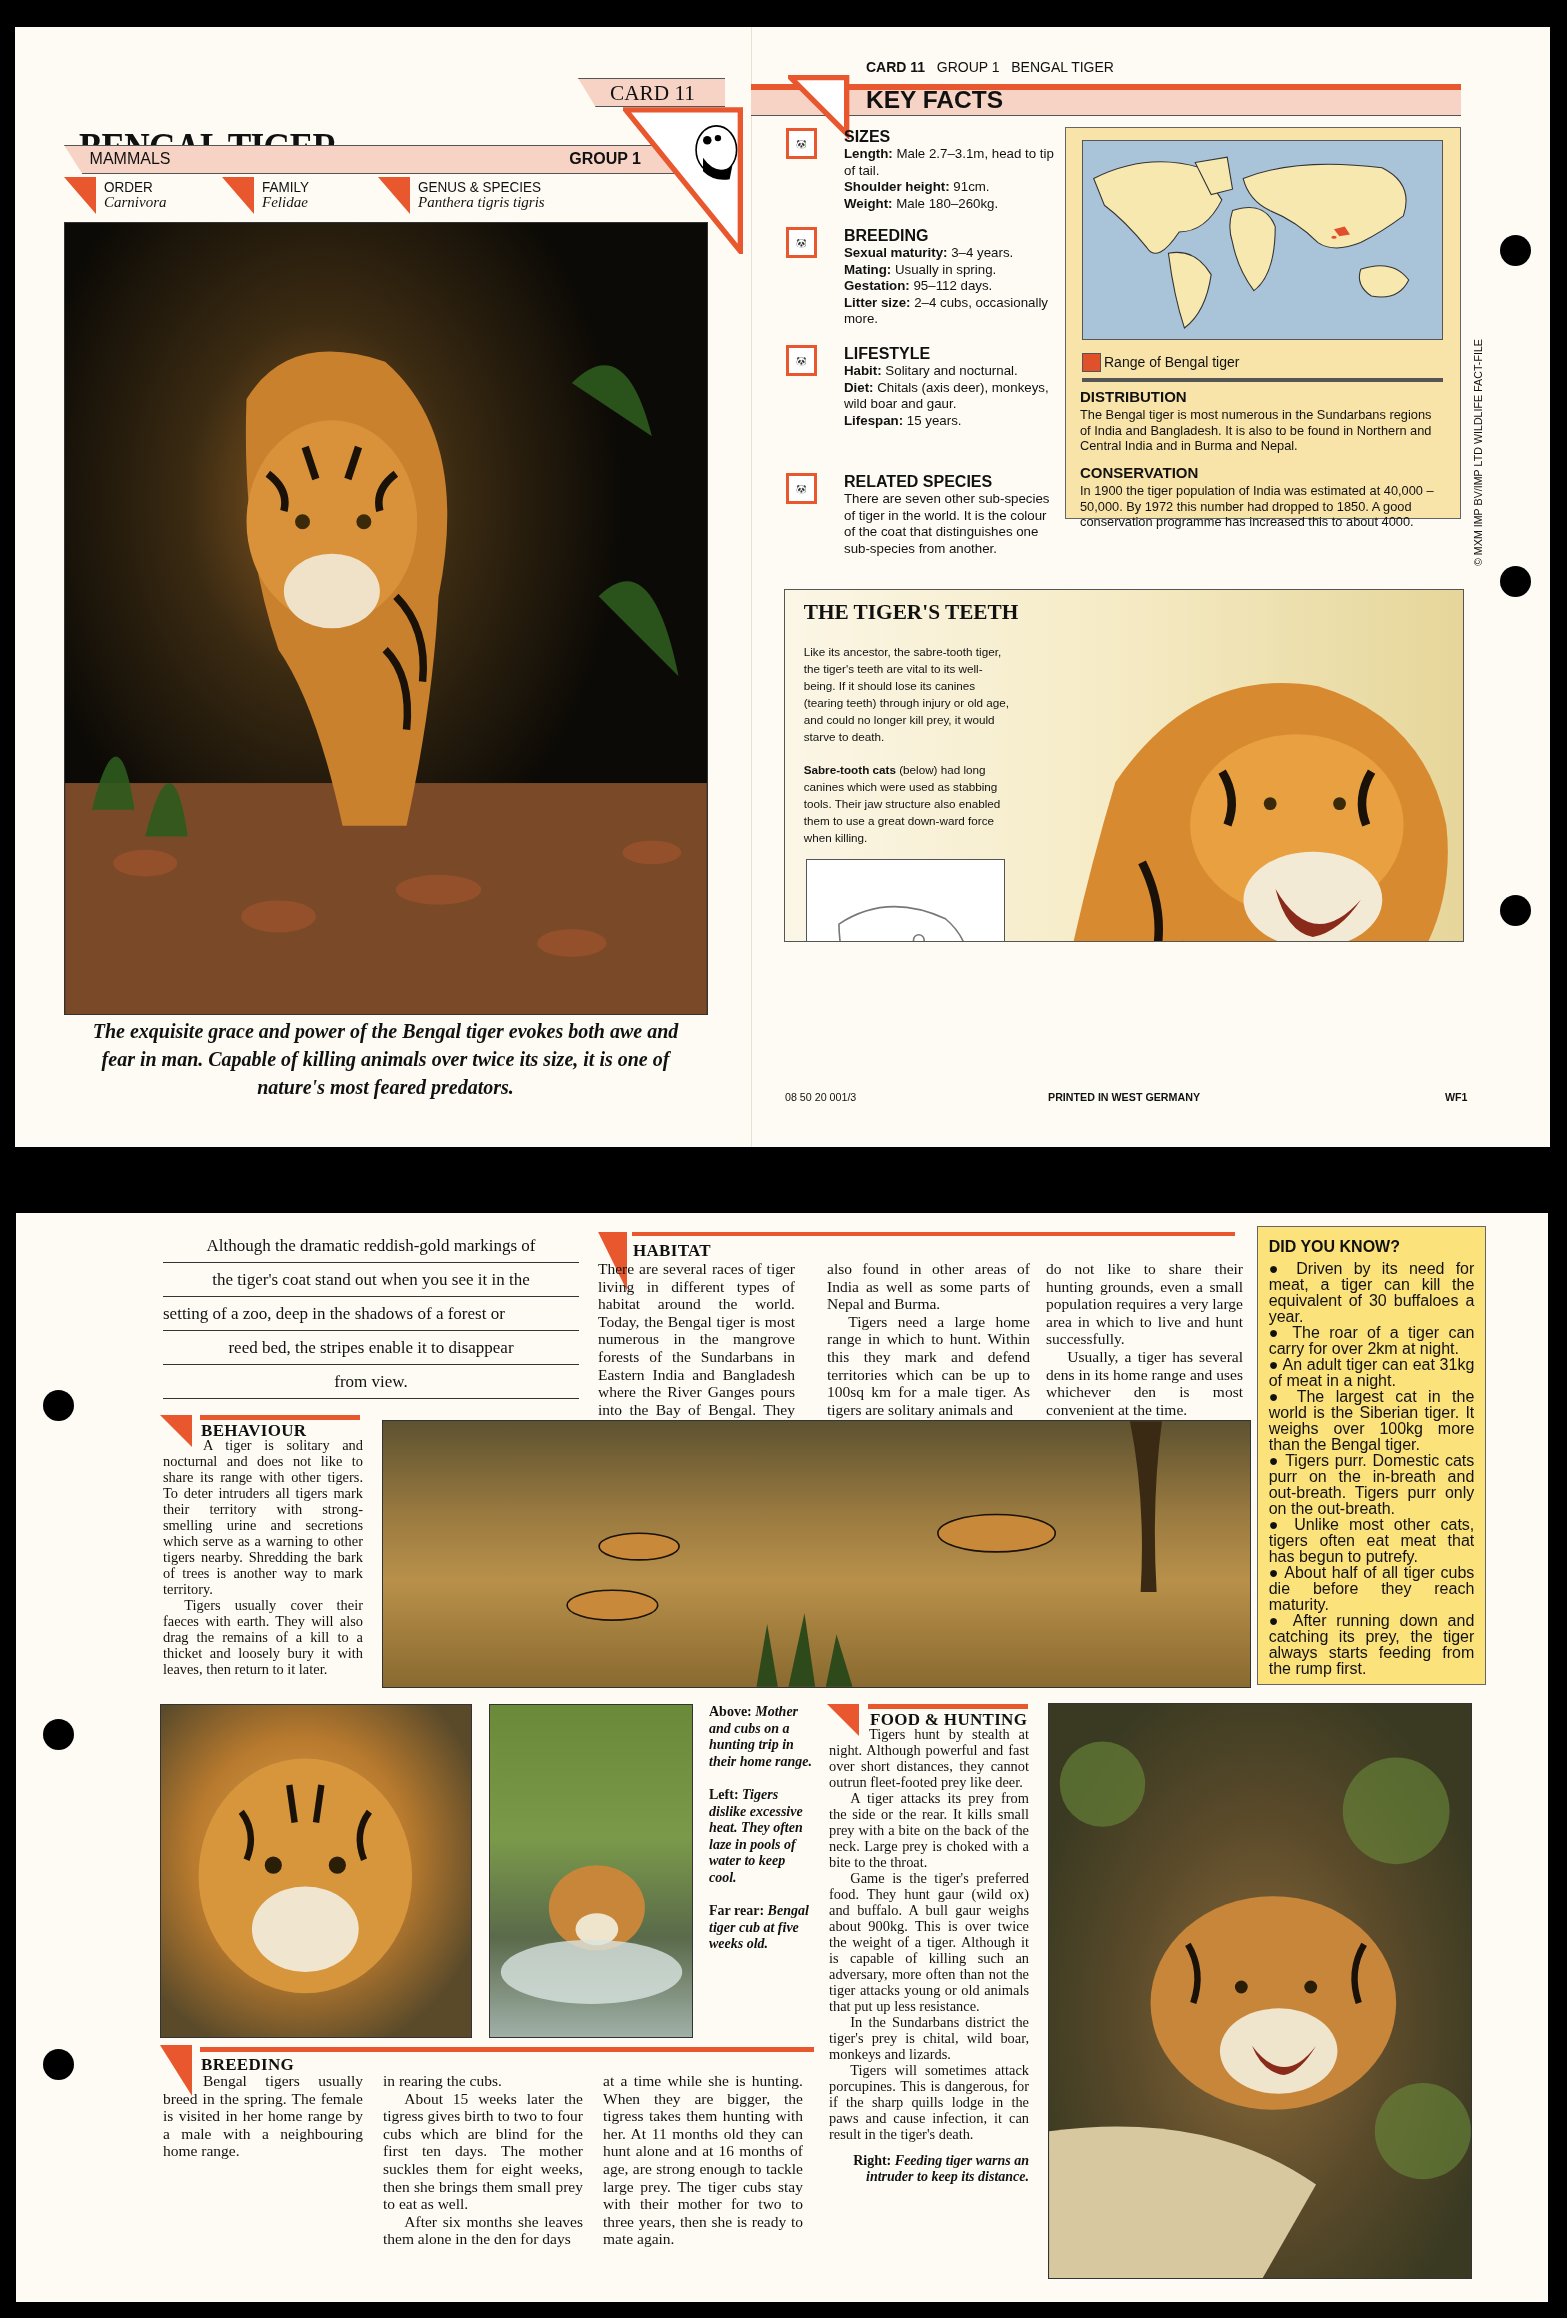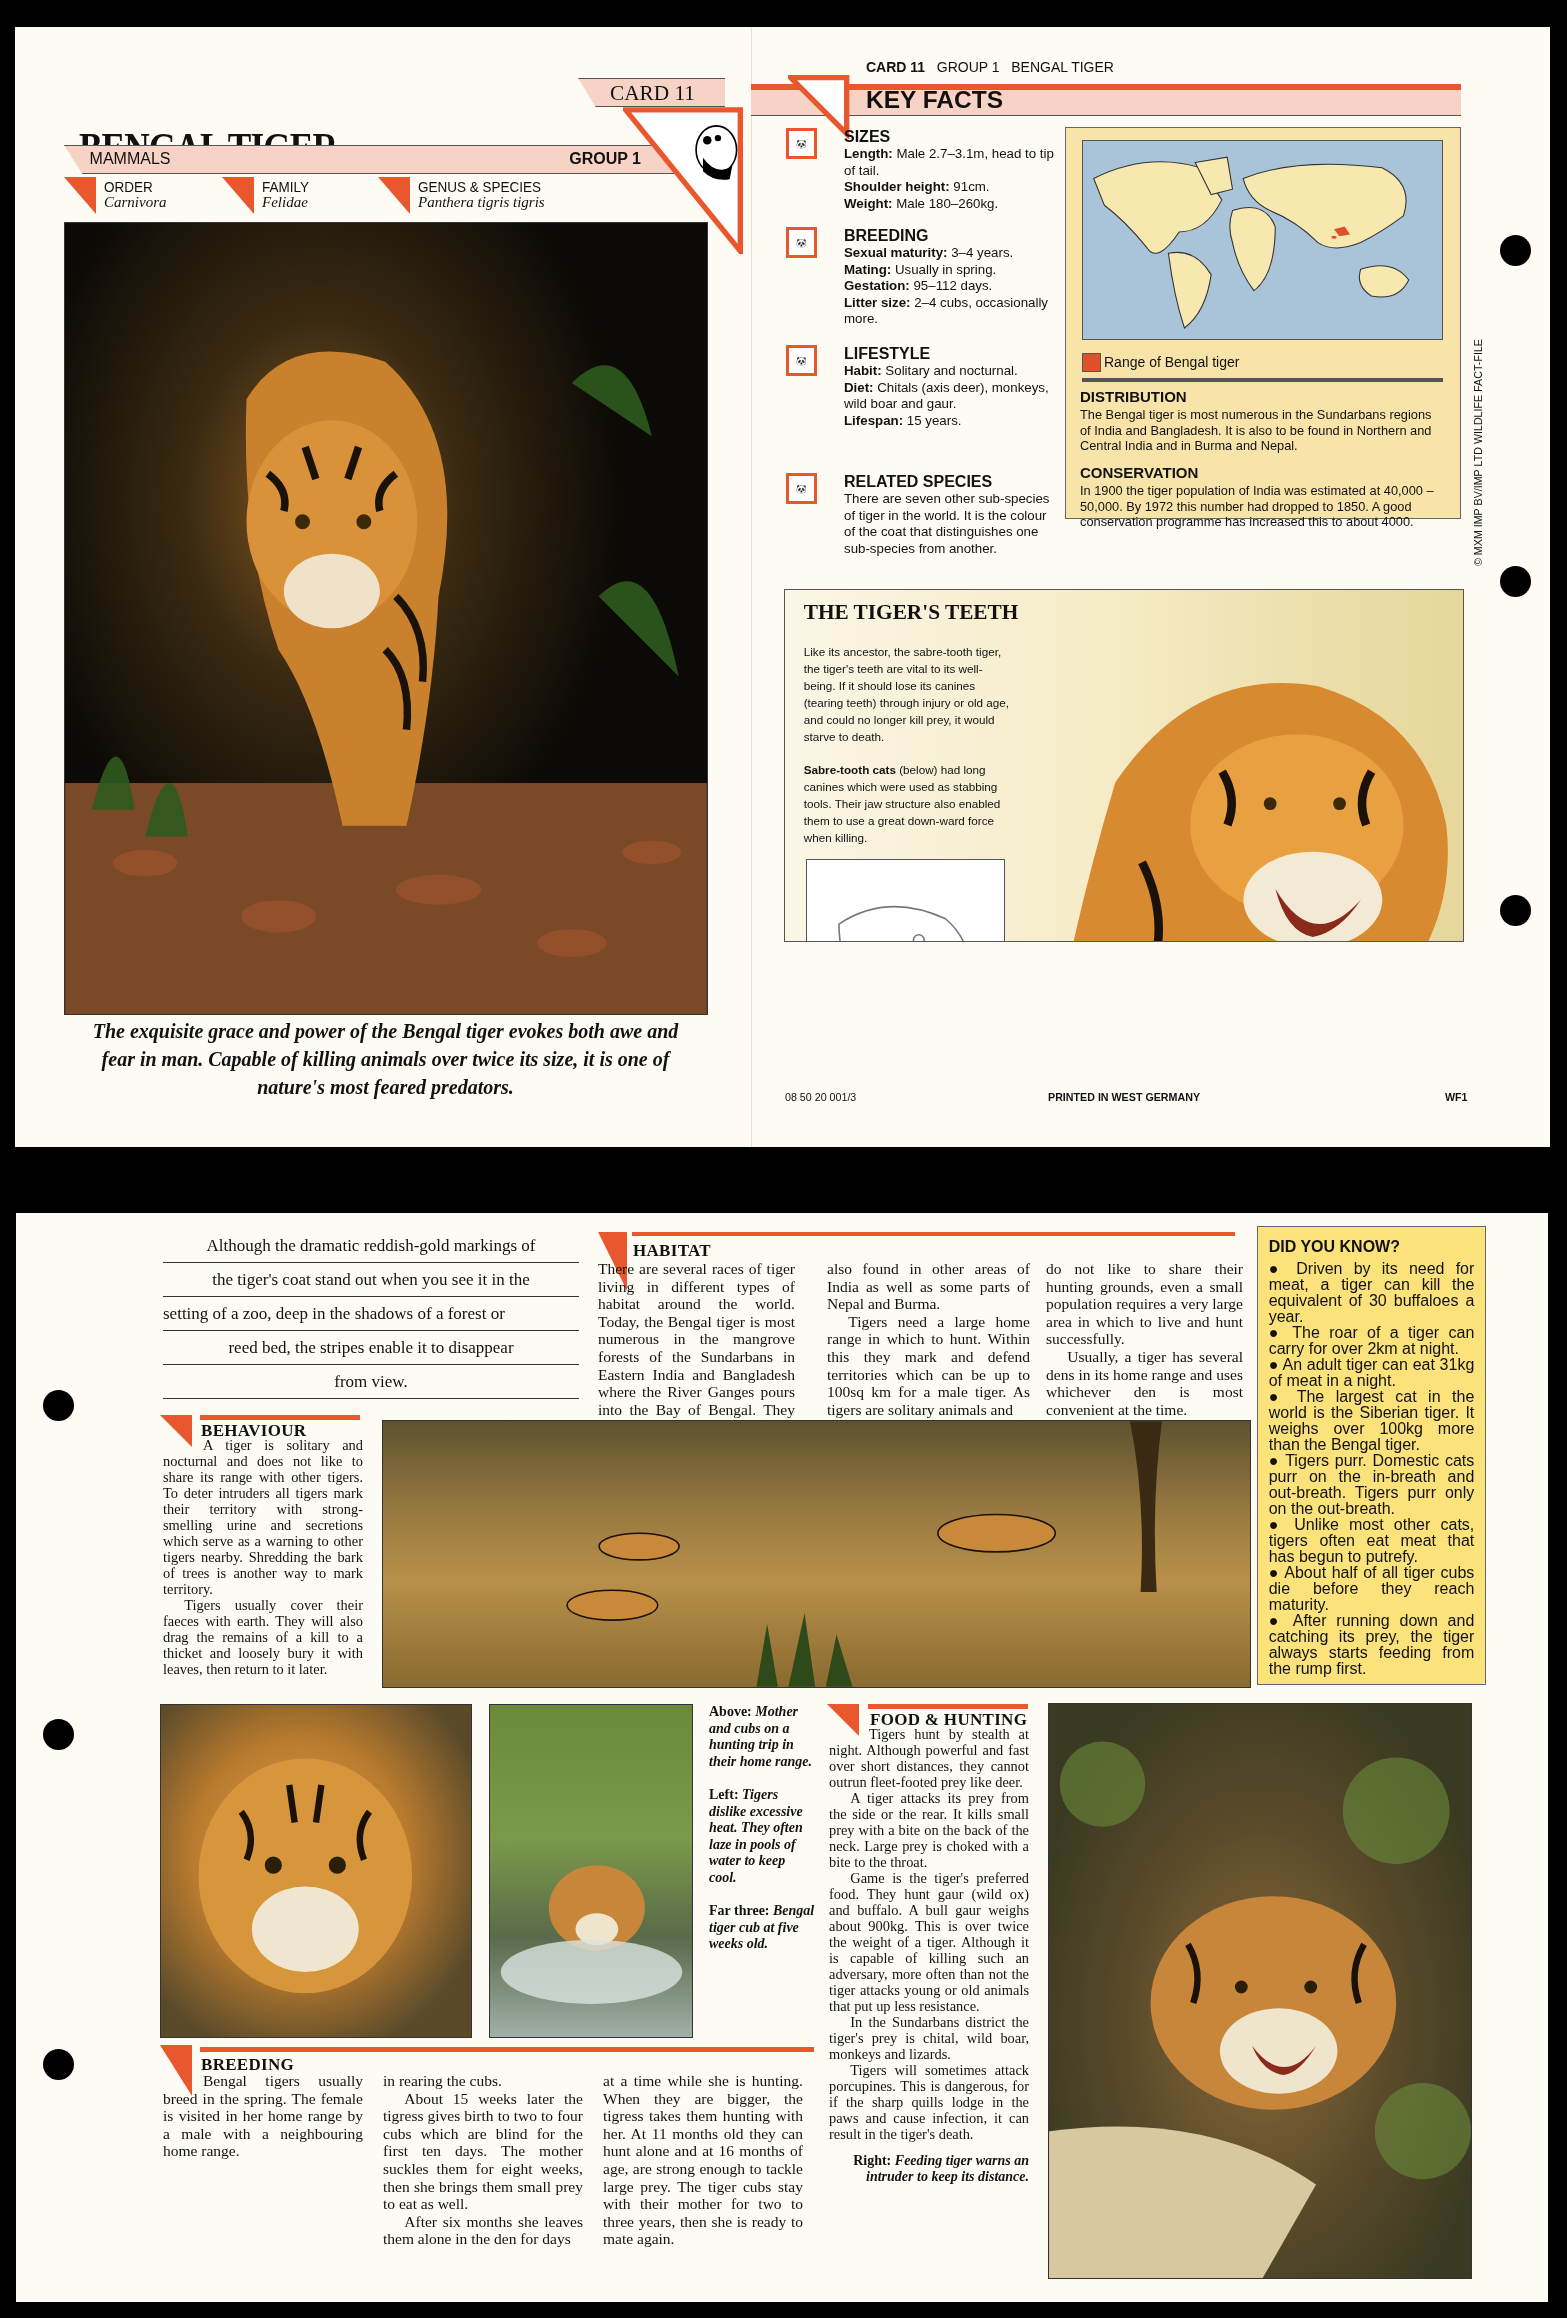--- a/index.html
+++ b/index.html
@@ -292,21 +292,21 @@
     <svg width="202" height="332" viewBox="0 0 378 622">
       <ellipse cx="200" cy="380" rx="90" ry="80" fill="#c8863a"></ellipse>
       <ellipse cx="200" cy="420" rx="40" ry="30" fill="#efe4cc"></ellipse>
       <ellipse cx="190" cy="500" rx="170" ry="60" fill="#d8e4e0" opacity="0.8"></ellipse>
     </svg>
   </div>
 
   <div class="abs" style="left:693px;top:491px;width:107px;">
     <div class="caption"><b>Above:</b> <span>Mother and cubs on a hunting trip in their home range.</span></div>
     <div class="caption" style="margin-top:17px;"><b>Left:</b> <span>Tigers dislike excessive heat. They often laze in pools of water to keep cool.</span></div>
-    <div class="caption" style="margin-top:17px;"><b>Far three:</b> <span>Bengal tiger cub at five weeks old.</span></div>
+    <div class="caption" style="margin-top:17px;"><b>Far rear:</b> <span>Bengal tiger cub at five weeks old.</span></div>
   </div>
 
   <div class="abs orange" style="left:811px;top:491px;width:32px;height:32px;clip-path:polygon(0 0,100% 0,100% 100%);"></div>
   <div class="abs orange" style="left:852px;top:491px;width:160px;height:4.8px;"></div>
   <div class="abs sect-head" style="left:854px;top:497px;white-space:nowrap;">FOOD &amp; HUNTING</div>
   <div class="abs body-col" style="left:813px;top:513px;width:200px;font-size:14.4px;line-height:16px;">
     <div style="text-indent:40px;">Tigers hunt by stealth at night. Although powerful and fast over short distances, they cannot outrun fleet-footed prey like deer.</div>
     <div style="text-indent:21.3px;">A tiger attacks its prey from the side or the rear. It kills small prey with a bite on the back of the neck. Large prey is choked with a bite to the throat.</div>
     <div style="text-indent:21.3px;">Game is the tiger's preferred food. They hunt gaur (wild ox) and buffalo. A bull gaur weighs about 900kg. This is over twice the weight of a tiger. Although it is capable of killing such an adversary, more often than not the tiger attacks young or old animals that put up less resistance.</div>
     <div style="text-indent:21.3px;">In the Sundarbans district the tiger's prey is chital, wild boar, monkeys and lizards.</div>

